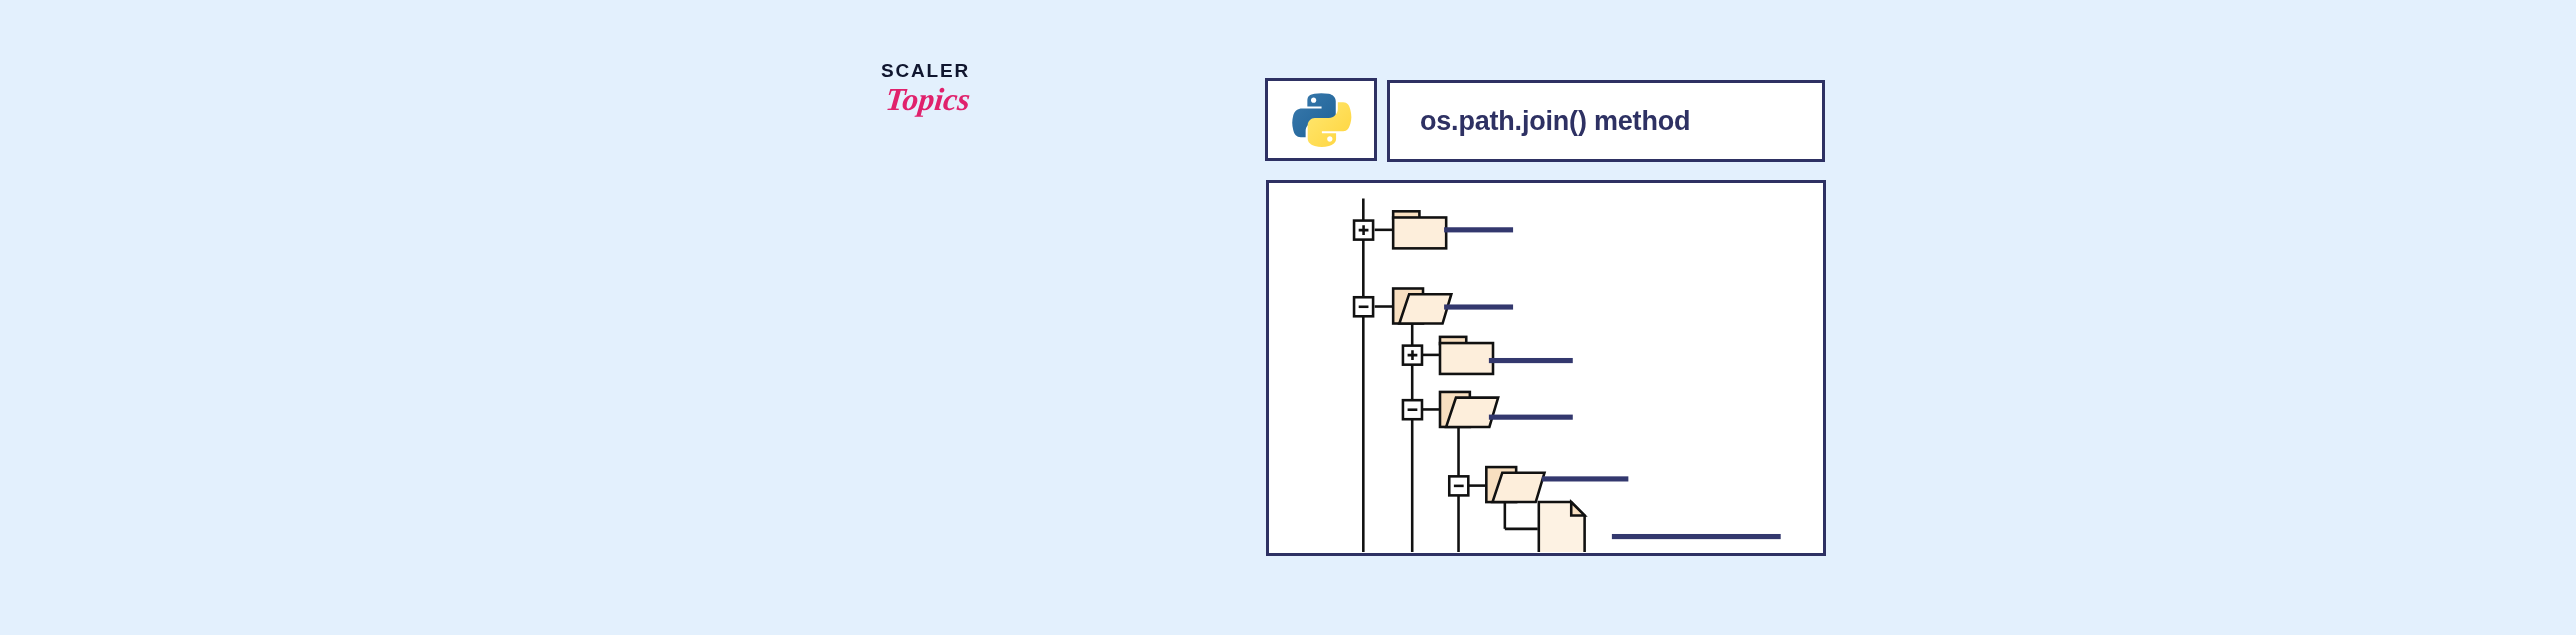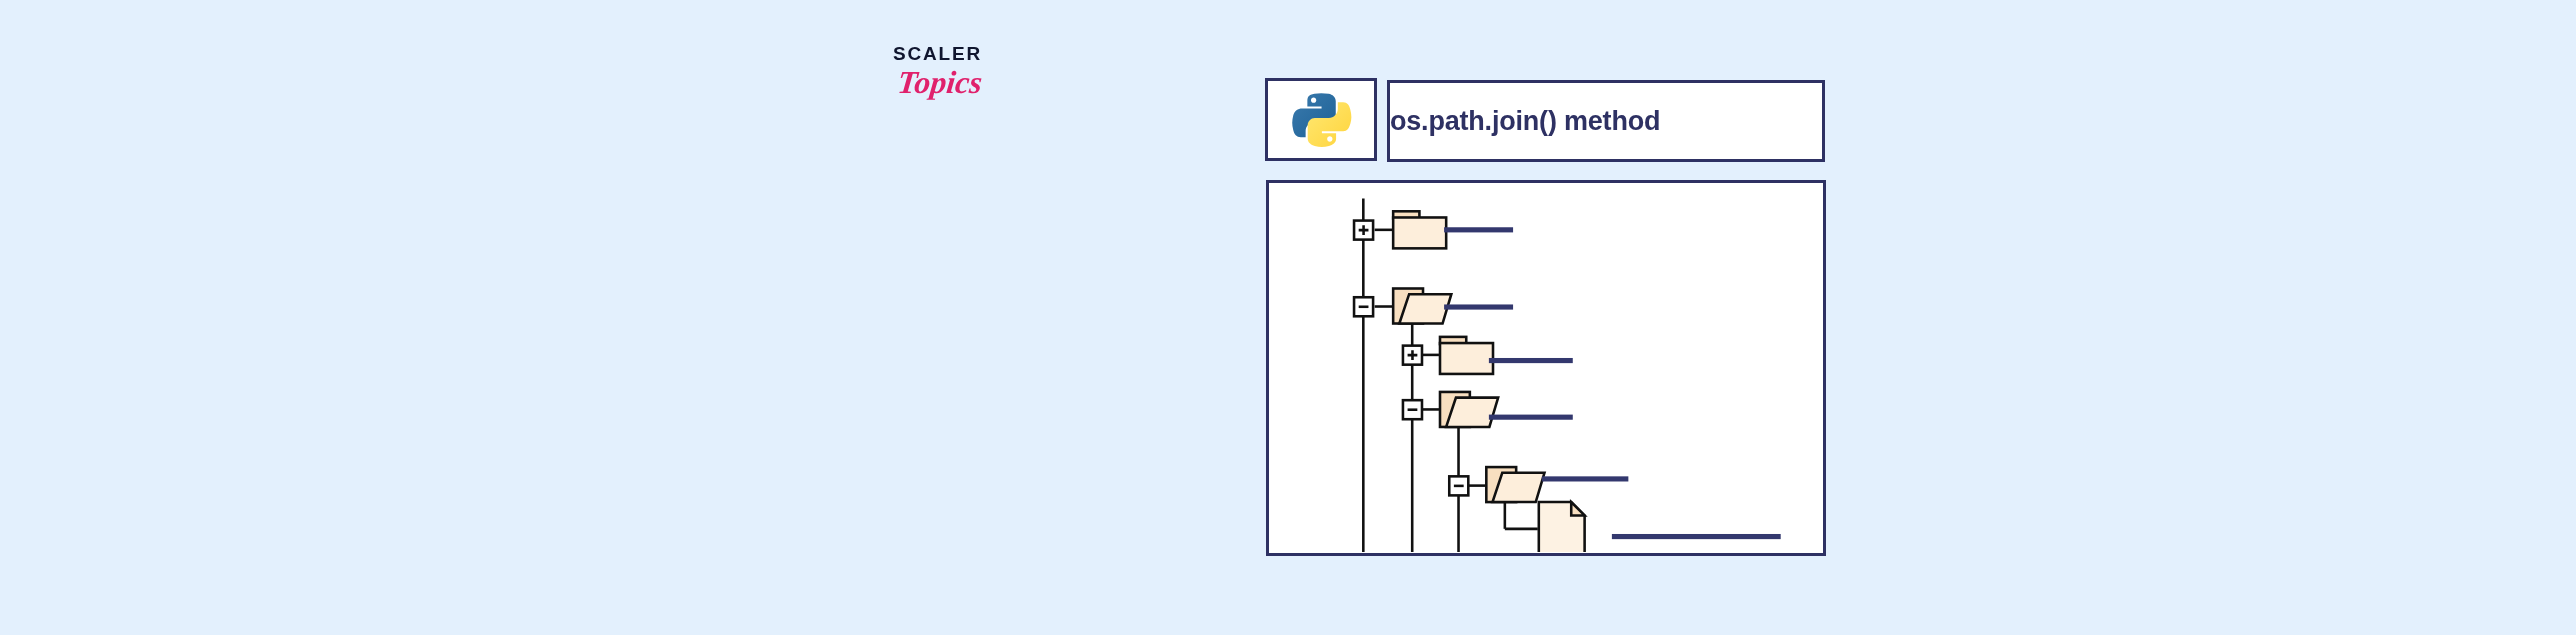--- a/index.html
+++ b/index.html
@@ -12,24 +12,23 @@
     background: #e3f0fd;
     font-family: "Liberation Sans", sans-serif;
     overflow: hidden;
     position: relative;
   }
 
   
   #brand-logo {
     position: absolute;
     left: 881px;
-    top: 44px;
+    top: 61px;
     width: 155px;
     height: 93px;
-    margin-left: 12px;
   }
   #brand-wordmark {
     font-family: "Liberation Sans", sans-serif;
     font-weight: 700;
     font-size: 19px;
     letter-spacing: 1.8px;
     color: #10162f;
     line-height: 1;
     white-space: nowrap;
   }
@@ -72,20 +71,21 @@
     border: 3.1px solid #2e3163;
     box-sizing: border-box;
     display: flex;
     align-items: center;
   }
   #title-text {
     font-family: "Liberation Sans", sans-serif;
     font-weight: 700;
     font-size: 27px;
     color: #2e3163;
+    padding-left: 30px;
     white-space: nowrap;
     letter-spacing: -0.2px;
   }
 
   
   #diagram-panel {
     position: absolute;
     left: 1266px;
     top: 180px;
     width: 560px;

